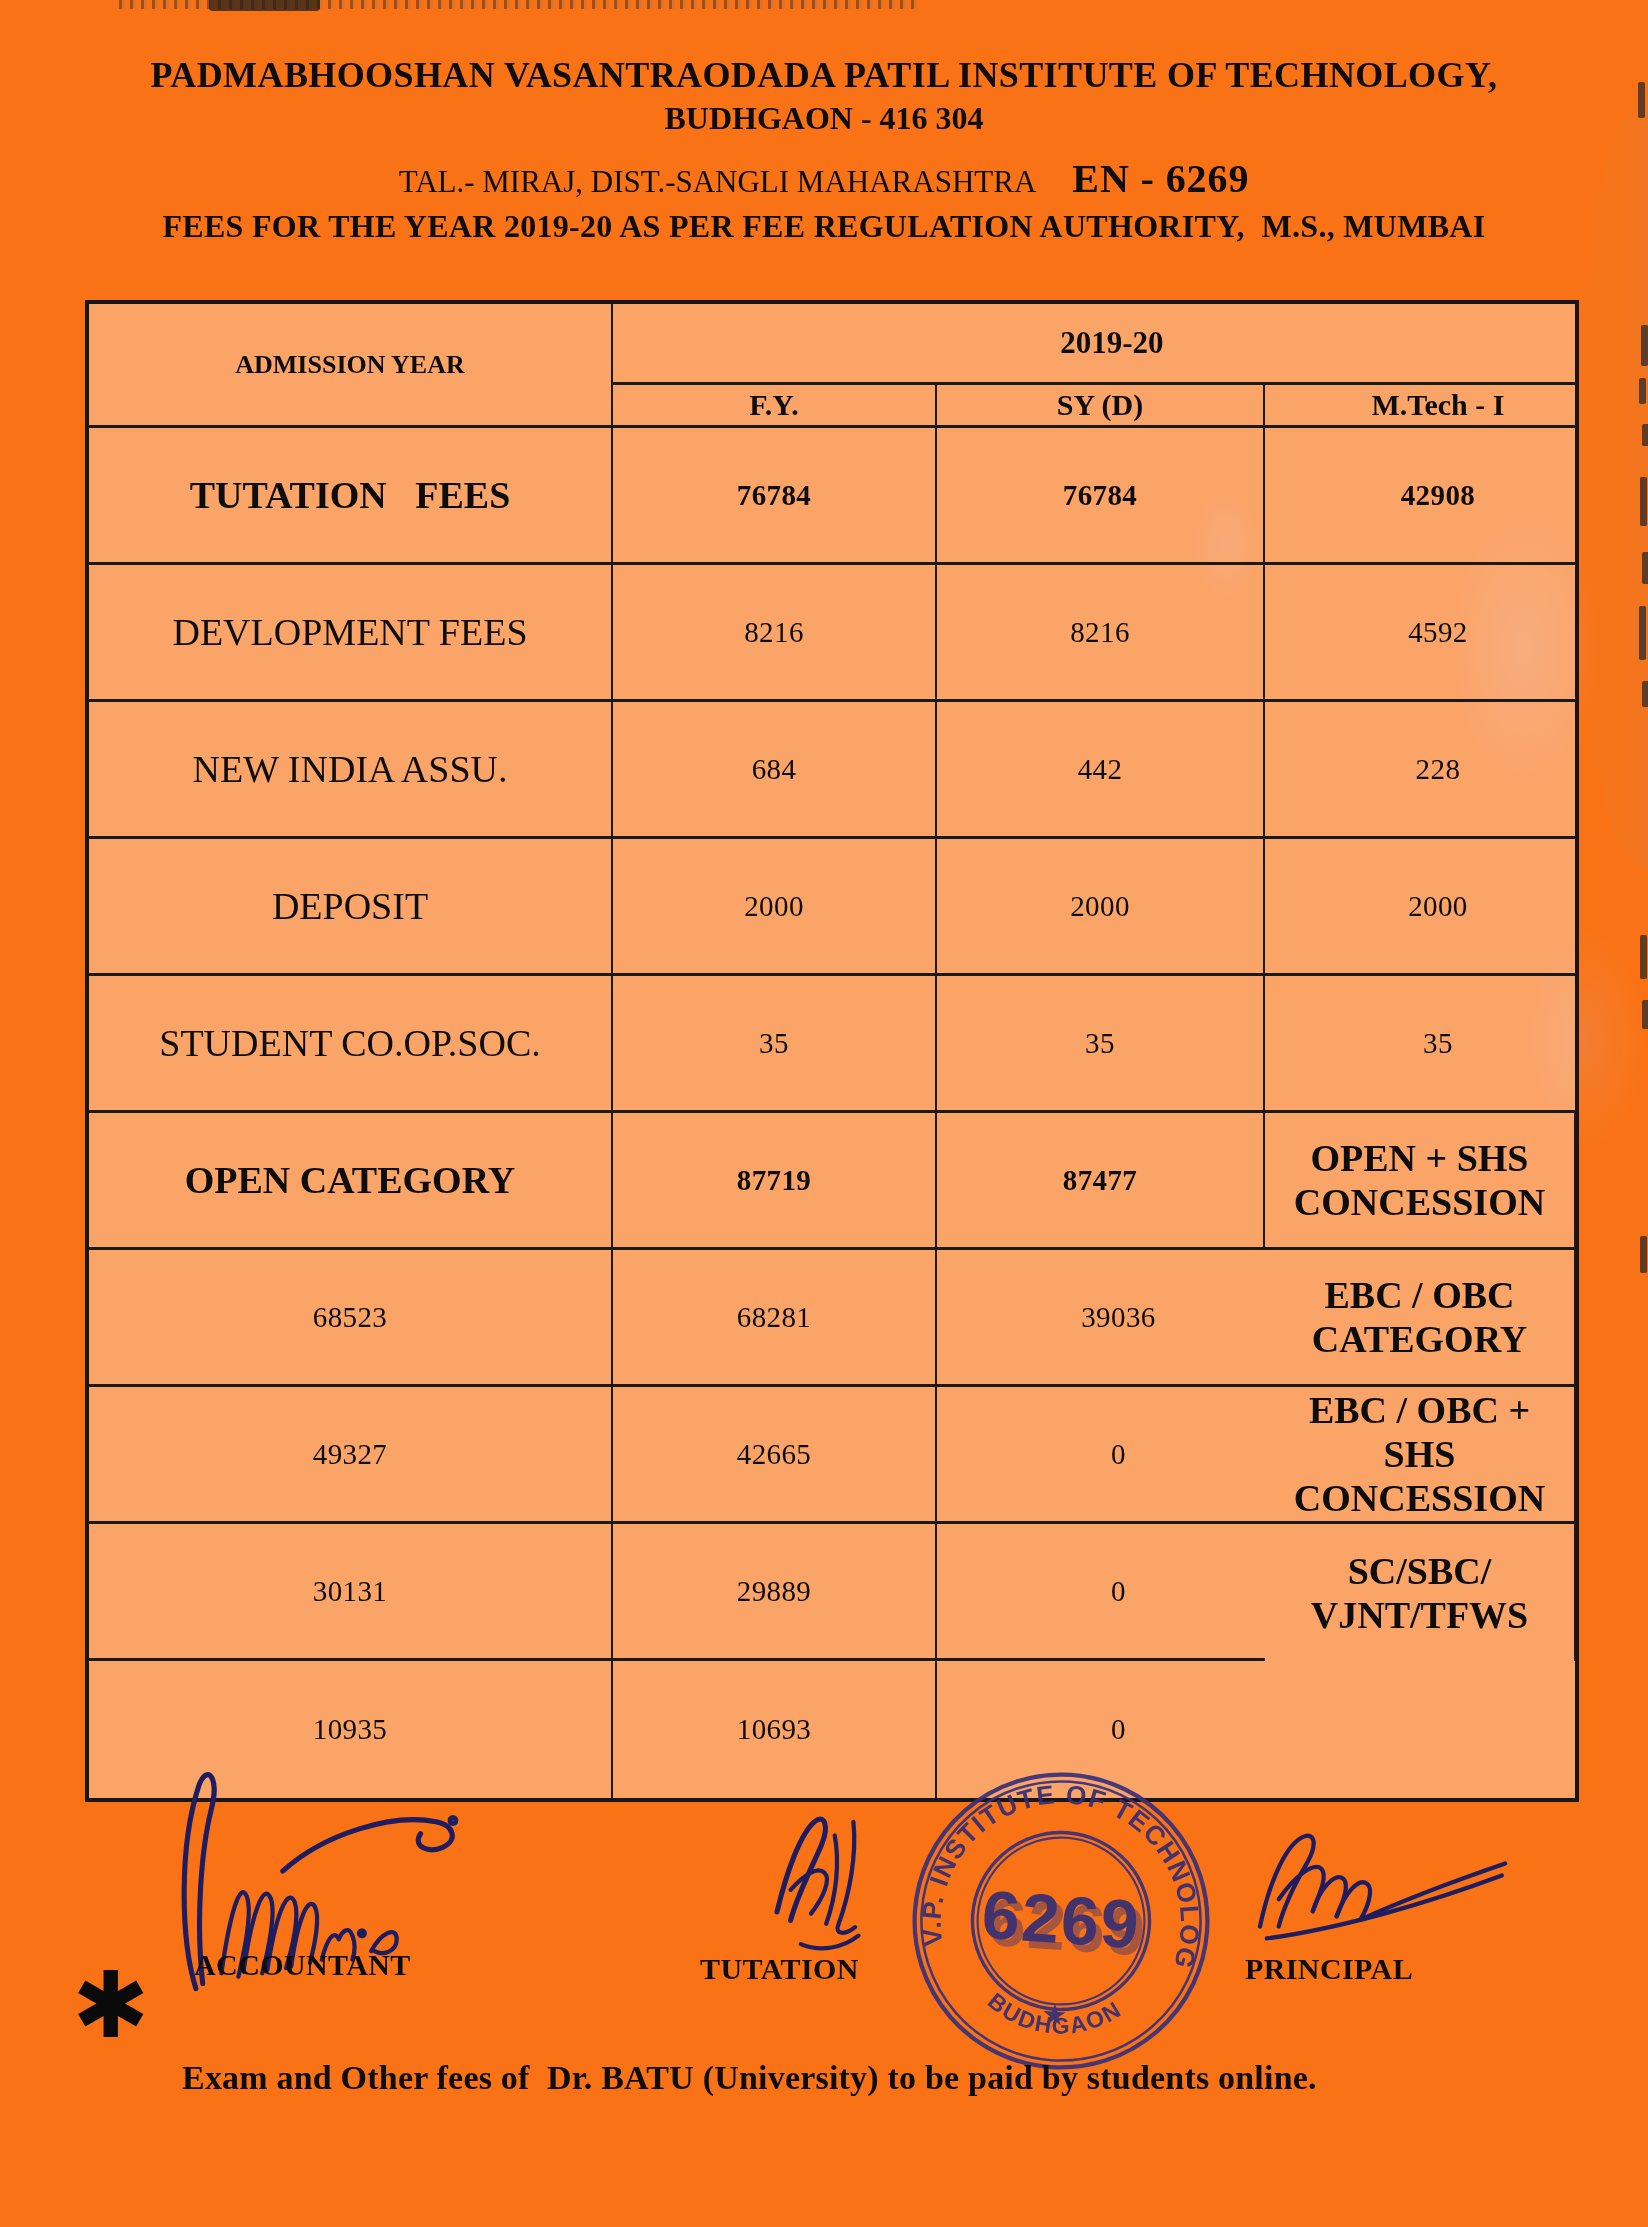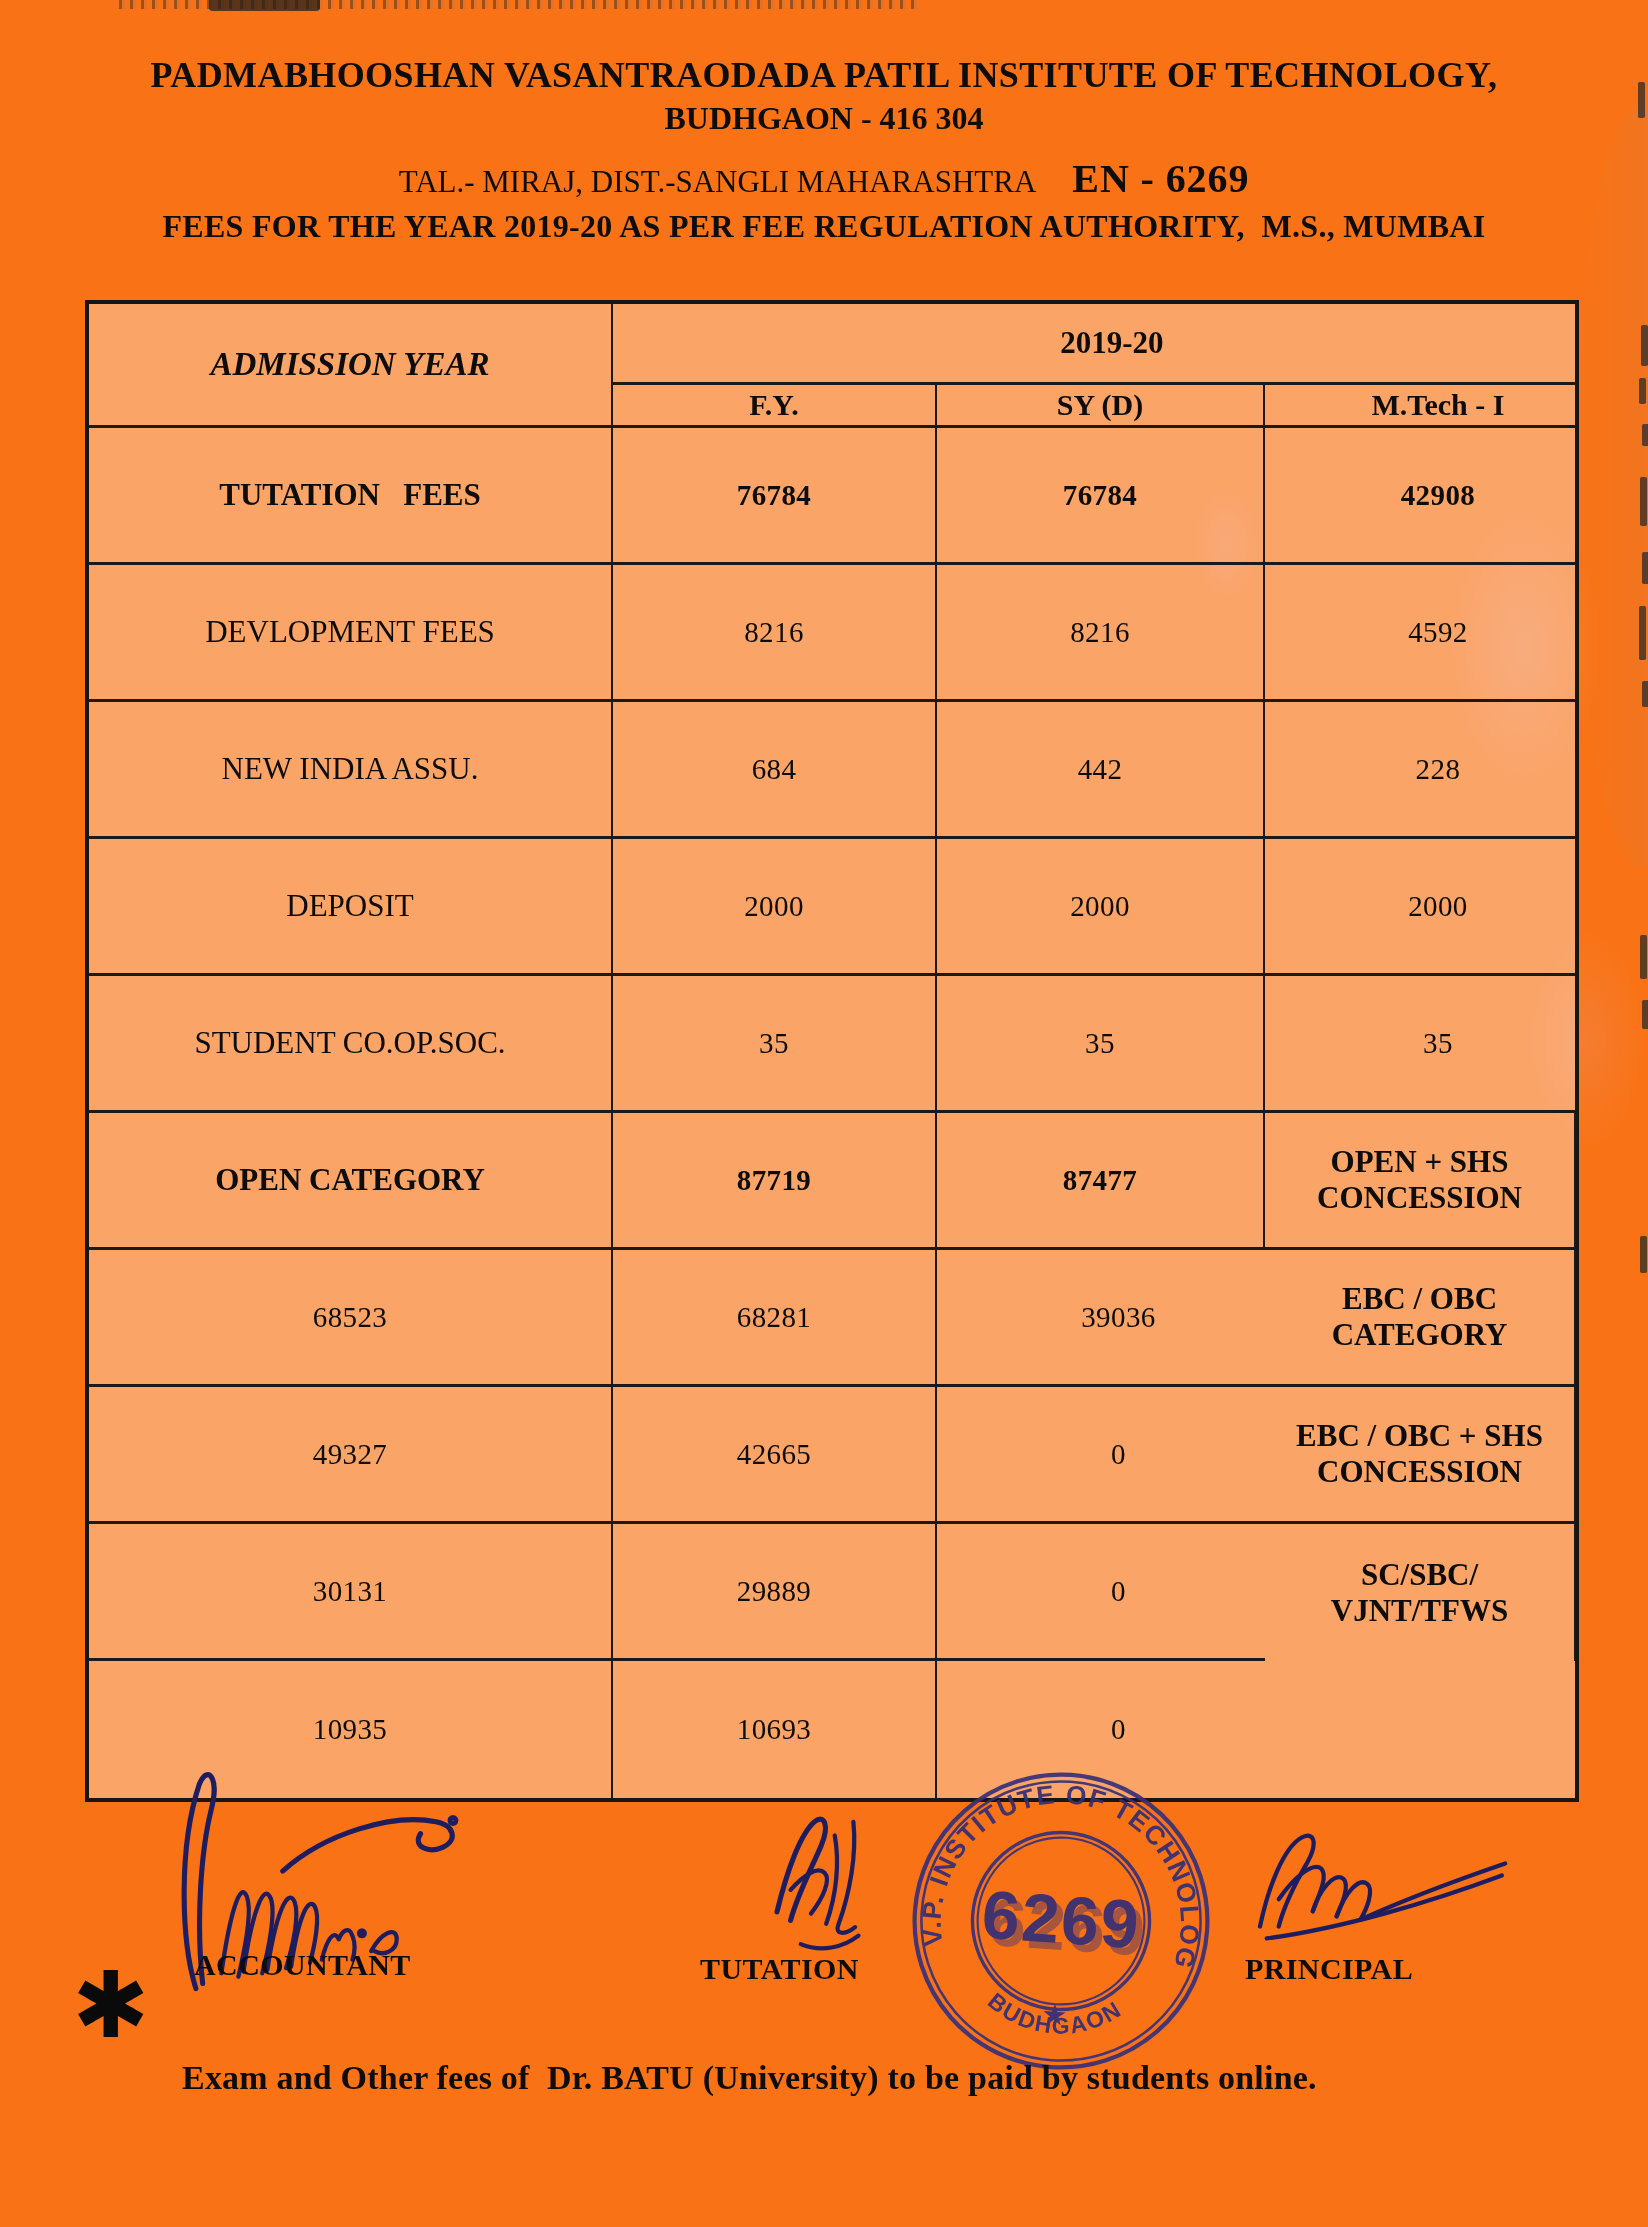--- a/index.html
+++ b/index.html
@@ -35,27 +35,27 @@
   .fee-table{
     position:absolute; left:85px; top:300px; width:1486px;
     display:grid;
     grid-template-columns:524px 324px 328px 311px;
     grid-template-rows:81px 43px repeat(10,137px);
     border:4.3px solid #161616;
     background:rgba(255,255,255,.35);
   }
   .cell{
     display:flex; align-items:center; justify-content:center;
-    font-size:31px; white-space:pre-wrap; text-align:center;
+    font-size:38px; white-space:pre-wrap; text-align:center;
     border-right:2.6px solid #1a1a1a; border-bottom:3.4px solid #1a1a1a;
     padding:0 5.1px; box-sizing:border-box;
   }
   .cell.lastcol{border-right:none;padding-left:40px;}
   .cell.lastrow{border-bottom:none;}
-  .corner{grid-row:1 / 3; grid-column:1; font-weight:bold; font-size:33px;font-style:italic;}
+  .corner{grid-row:1 / 3; grid-column:1; font-weight:bold; font-size:26px;}
   .yearcell{grid-column:2 / 5; border-right:none; font-weight:bold; font-size:31px;}
   .subhead{font-weight:bold; font-size:30px;}
   .bold{font-weight:bold;}
   .val{font-size:29px; letter-spacing:0.4px;}
 
   
   .sig-label{position:absolute; font-size:30px; font-weight:bold; letter-spacing:0.4px;}
   .lbl-accountant{left:194px;  top:1948px;}
   .lbl-registrar{left:700px;  top:1952px;}
   .lbl-principal{left:1245px; top:1952px;}

